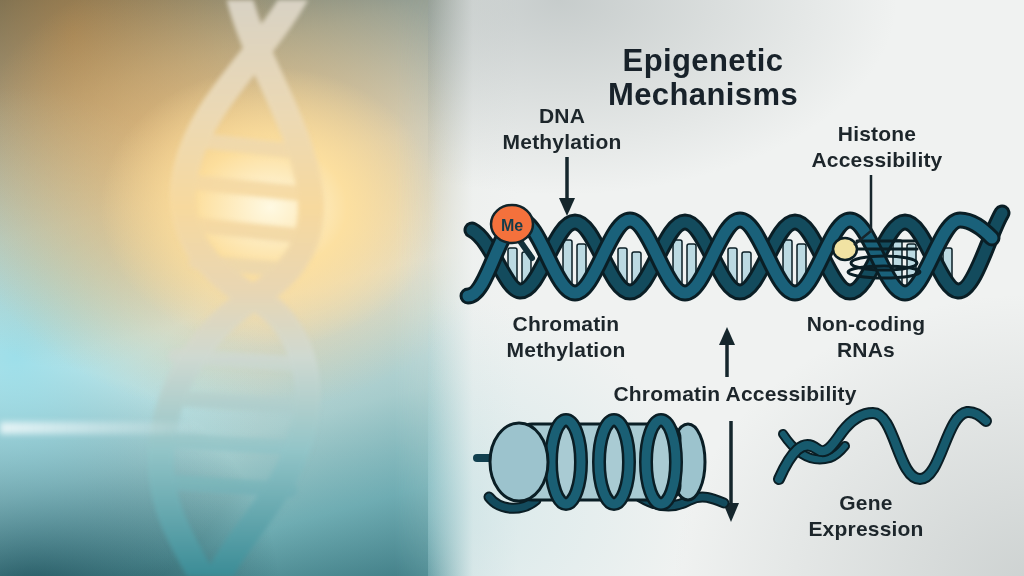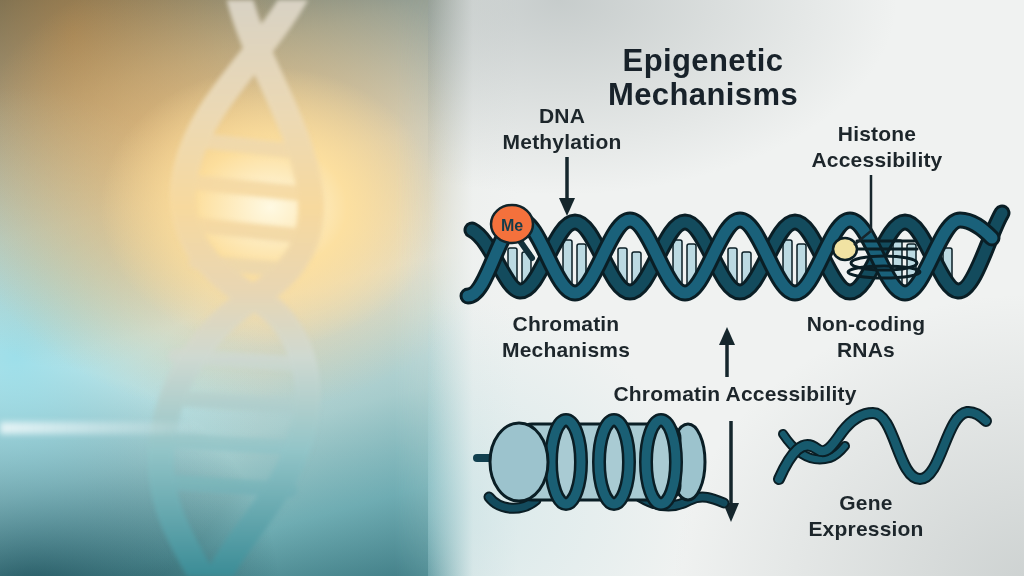--- a/index.html
+++ b/index.html
@@ -164,19 +164,19 @@
       <path stroke="#175a6d" stroke-width="8" d="M779,479 C791,452 803,438 817,449 C826,456 833,445 842,432 C852,419 862,413 873,413 C895,413 898,479 920,479 C941,479 946,415 967,412 C975,411 981,416 986,421"></path>
     </g>
   </svg>
 
   <div class="lbl" style="left:562px;top:103px;">DNA
 Methylation</div>
   <div class="lbl title" style="left:703px;top:44px;">Epigenetic Mechanisms</div>
   <div class="lbl" style="left:877px;top:121px;">Histone
 Accessibility</div>
   <div class="lbl" style="left:566px;top:311px;">Chromatin
-Mechanisms</div>
+Methylation</div>
   <div class="lbl" style="left:735px;top:381px;">Chromatin Accessibility</div>
   <div class="lbl" style="left:866px;top:311px;">Non-coding
 RNAs</div>
   <div class="lbl" style="left:866px;top:490px;text-align:center;">Gene
 Expression</div>
 </div>
 
 </body></html>

